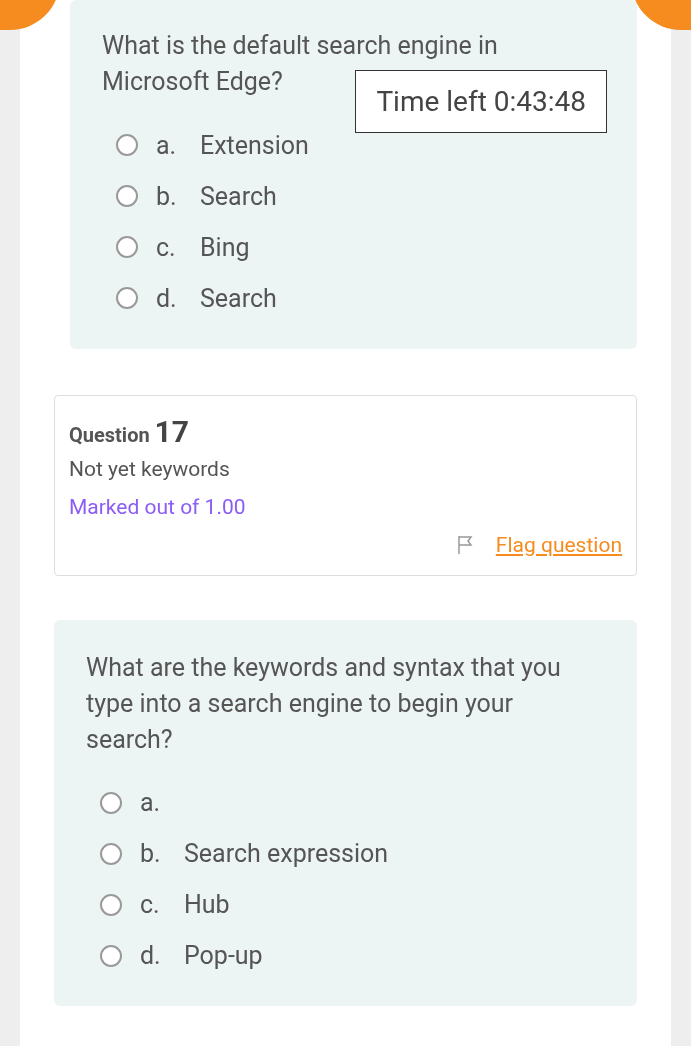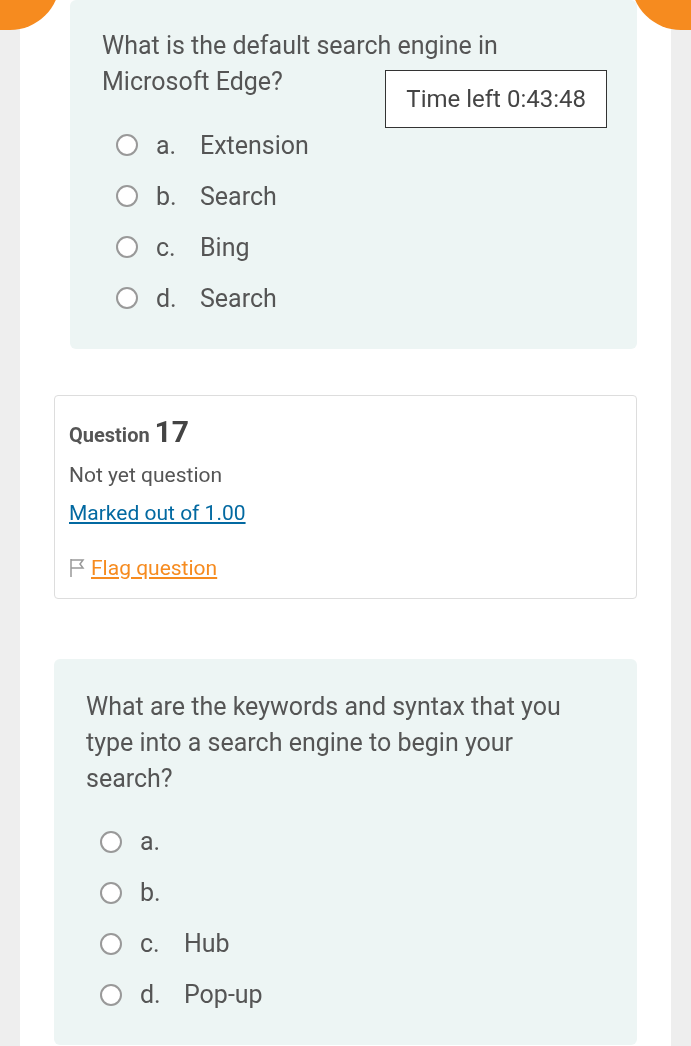--- a/index.html
+++ b/index.html
@@ -56,21 +56,21 @@
     margin-bottom: 30px;
     font-weight: 400;
   }
   .timer-box {
     position: absolute;
     top: 70px;
     right: 64px;
     border: 1px solid #333;
     background: #ffffff;
     padding: 14px 20px;
-    font-size: 24px;
+    font-size: 28px;
     color: #444;
     z-index: 5;
   }
   .options { padding-left: 14px; }
   .option-row {
     display: flex;
     align-items: center;
     margin-bottom: 22px;
     font-size: 25px;
     color: #555;
@@ -91,55 +91,55 @@
   .q-header {
     border: 1px solid #ddd;
     border-radius: 4px;
     padding: 18px 14px 18px 14px;
     margin: 0 34px 0 34px;
     background: #fff;
   }
   .q-label-row {
     font-size: 20px;
     color: #555;
-    margin-bottom: 14px;
+    margin-bottom: 8px;
   }
   .q-label-row .qnum {
     font-size: 30px;
     font-weight: 700;
     color: #444;
     vertical-align: baseline;
   }
   .q-label-row .qword { font-weight: 700; }
   .q-status {
     font-size: 21px;
     color: #555;
     margin-bottom: 14px;
   }
   .q-marks {
     font-size: 21px;
-    color: #0369a1;
-    margin-bottom: 31px;
-    text-decoration: underline;
+    color: #8b5cf6;
+    margin-bottom: 14px;
   }
   .flag-row {
     display: flex;
     align-items: center;
-    gap: 4px;
+    gap: 21px;
+    justify-content: flex-end;
   }
   .flag-link {
     font-size: 21px;
     color: #f68b1f;
     text-decoration: underline;
     cursor: pointer;
   }
   .flag-icon-wrap { color: #999; display: inline-flex; }
   .gap { height: 44px; }
   .q2-body {
-    margin: 16px 34px;
+    margin: 0 34px;
     background: #edf5f4;
     padding: 30px 52px 36px 32px;
     border-radius: 6px;
   }
 </style>
 </head>
 <body>
 
 <div class="page-container">
 
@@ -178,21 +178,21 @@
         </label>
       </div>
     </div>
   </div>
 
   <div class="q-header">
     <div class="q-label-row">
       <span class="qword">Question</span>
       <span class="qnum">17</span>
     </div>
-    <div class="q-status">Not yet question</div>
+    <div class="q-status">Not yet keywords</div>
     <div class="q-marks">Marked out of 1.00</div>
     <div class="flag-row">
       <span class="flag-icon-wrap">
         <svg width="18" height="20" viewBox="0 0 18 20">
           <path d="M2 1 L2 19 M2 2 L14 2 L11 6 L14 10 L2 10" fill="none" stroke="#999" stroke-width="1.5"></path>
         </svg>
       </span>
       <span class="flag-link">Flag question</span>
     </div>
   </div>
@@ -202,20 +202,21 @@
   <div class="q2-body">
     <div class="q-text">What are the keywords and syntax that you type into a search engine to begin your search?</div>
     <div class="options">
       <label class="option-row">
         <input type="radio" class="radio" name="q2" style="">
         <span class="opt-letter">a.</span>
       </label>
       <label class="option-row">
         <input type="radio" class="radio" name="q2" style="">
         <span class="opt-letter">b.</span>
+        <span>Search expression</span>
       </label>
       <label class="option-row">
         <input type="radio" class="radio" name="q2" style="">
         <span class="opt-letter">c.</span>
         <span>Hub</span>
       </label>
       <label class="option-row">
         <input type="radio" class="radio" name="q2" style="">
         <span class="opt-letter">d.</span>
         <span>Pop-up</span>

